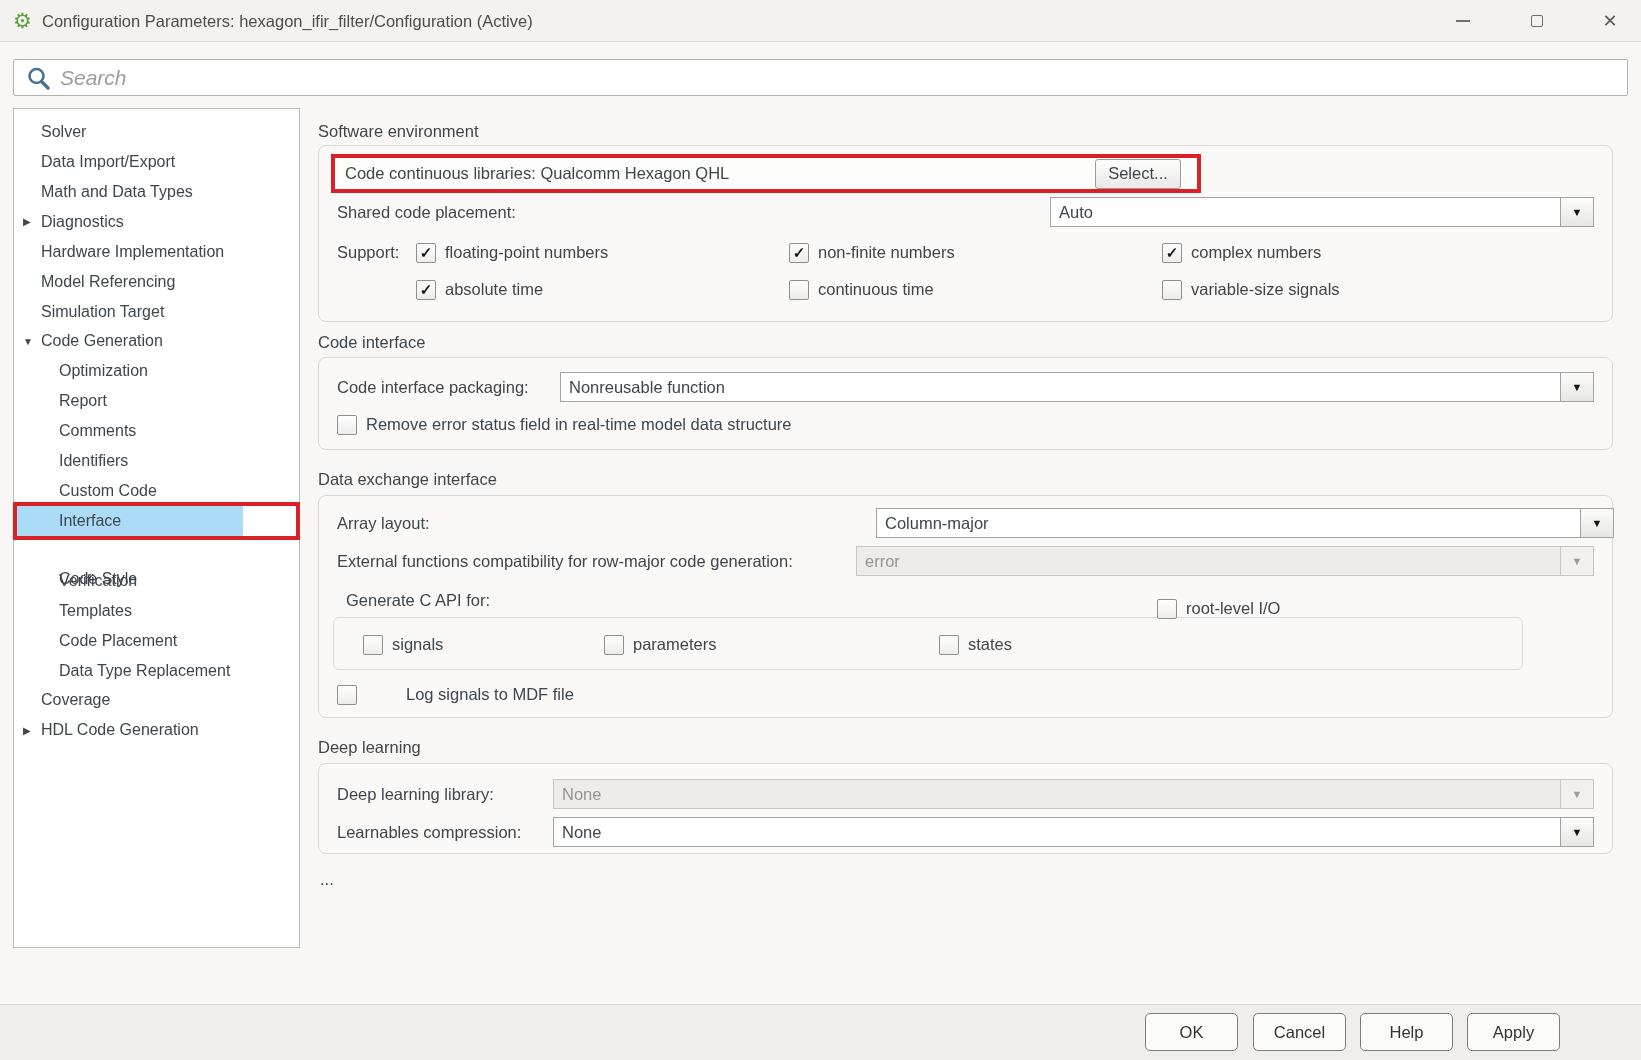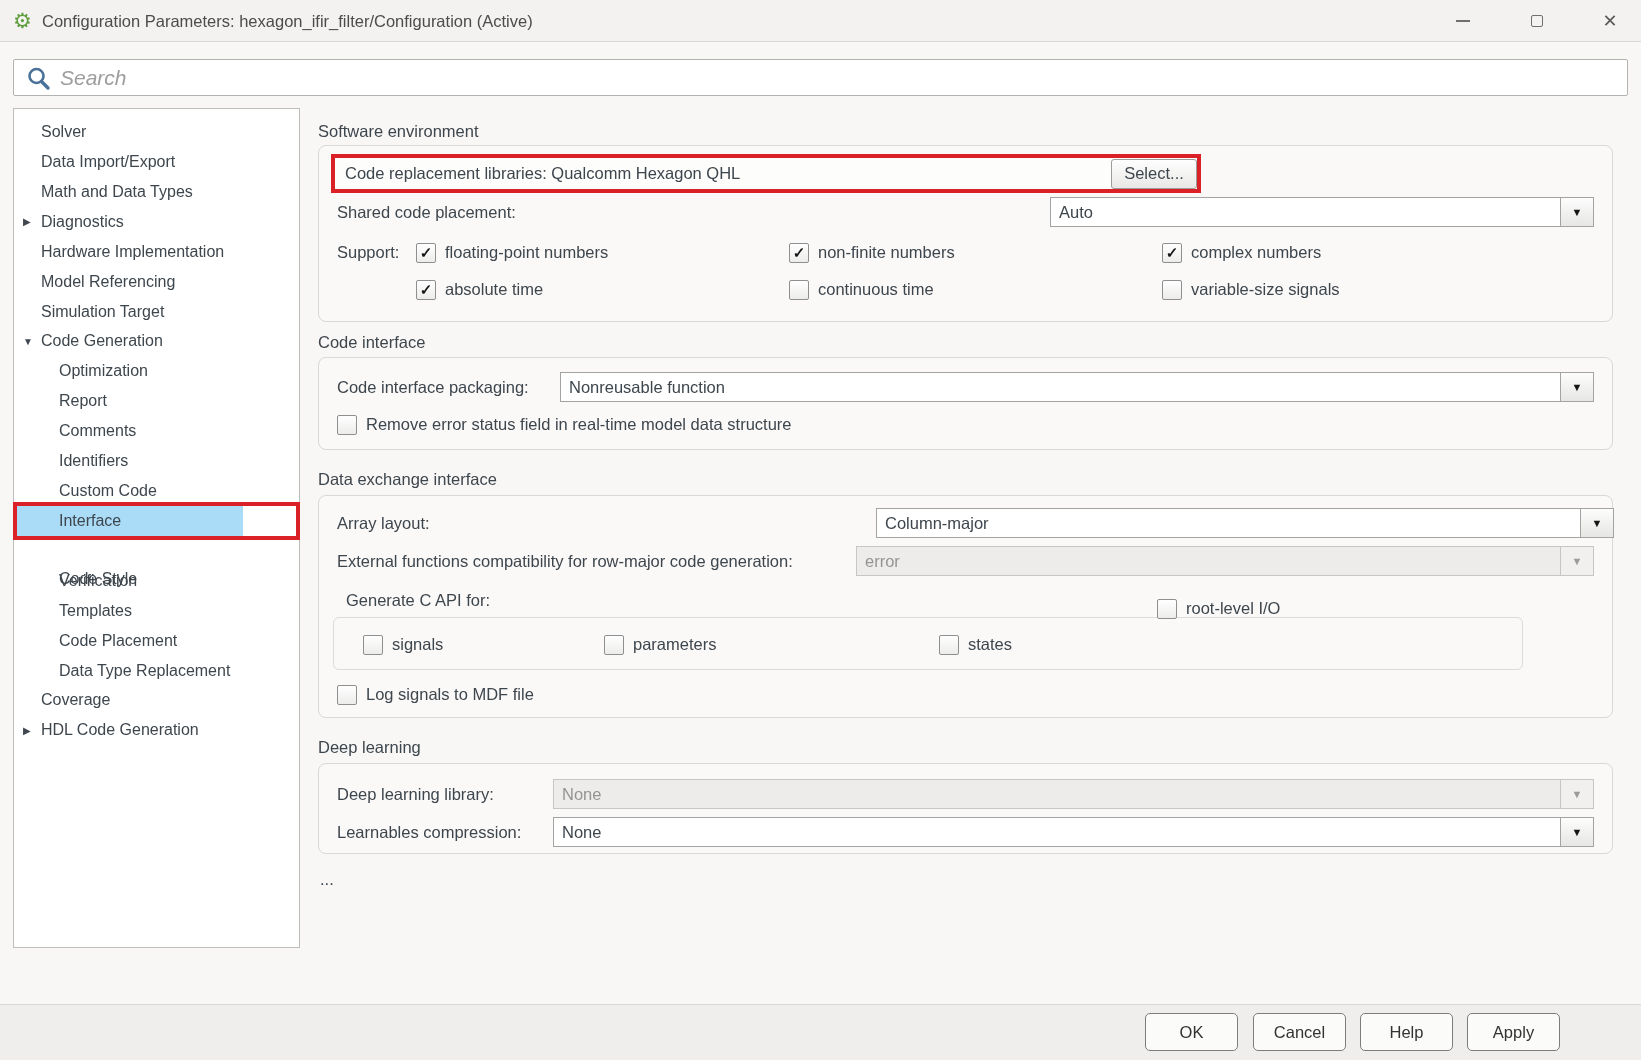--- a/index.html
+++ b/index.html
@@ -40,21 +40,21 @@
 
   
   .section-header{position:absolute;font-size:16.5px;color:var(--text);white-space:nowrap;}
   .group-box{position:absolute;border:1px solid #d9d8d6;border-radius:8px;background:#faf9f8;}
   .inner-box{position:absolute;border:1px solid #dcdbd9;border-radius:6px;}
   .field-label{position:absolute;font-size:16.5px;color:var(--text);white-space:nowrap;display:flex;align-items:center;height:30px;}
 
   
   .crl-row{position:absolute;left:331px;top:154px;width:870px;height:39px;border:4px solid var(--annotation-red);background:#fdfdfc;display:flex;align-items:center;z-index:4;}
   .crl-text{font-size:16.5px;color:var(--text);padding-left:10px;white-space:nowrap;flex:1;}
-  .select-btn{width:86px;height:30px;margin-right:0;border:1px solid #9c9c9b;border-radius:3px;background:linear-gradient(#fefefe,#e9e8e6);font-size:16.5px;color:var(--text);}
+  .select-btn{width:86px;height:30px;margin-right:16px;border:1px solid #9c9c9b;border-radius:3px;background:linear-gradient(#fefefe,#e9e8e6);font-size:16.5px;color:var(--text);}
 
   
   .dropdown{position:absolute;display:flex;height:30px;border:1px solid #a3a3a2;background:#fff;gap:8px;}
   .dd-value{flex:1;font-size:16.5px;line-height:28px;padding-left:8px;color:var(--text);white-space:nowrap;overflow:hidden;}
   .dd-btn{width:33px;border-left:1px solid #a3a3a2;background:linear-gradient(#fdfdfd,#e6e6e4);display:flex;align-items:center;justify-content:center;font-size:11px;color:#151515;}
   .dropdown.disabled{background:#edecea;border-color:#c6c6c4;}
   .dropdown.disabled .dd-value{color:#949494;}
   .dropdown.disabled .dd-btn{background:#f1f0ee;color:#9b9b9b;border-left-color:#c6c6c4;}
 
   
@@ -161,21 +161,21 @@
       <span class="tree-arrow">▶</span>
       <span class="side-label lv0">HDL Code Generation</span>
     </div>
   </div>
 
 <div class="section-header" style="left:318px;top:122px;">Software environment</div>
 <div class="group-box" style="left:318px;top:145px;width:1295px;height:177px;"></div>
 
 <div class="crl-row">
   <span class="crl-text">
-    <span>Code replacement libraries:</span>&nbsp;<span>Qualcomm Hexagon QHL</span>
+    <span>Code continuous libraries:</span>&nbsp;<span>Qualcomm Hexagon QHL</span>
   </span>
   <button class="select-btn">Select...</button>
 </div>
 
 <div class="field-label" style="left:337px;top:197px;">Shared code placement:</div>
 <div class="dropdown" style="left:1050px;top:197px;width:544px;">
   <span class="dd-value">Auto</span>
   <span class="dd-btn">▼</span>
 </div>
 
@@ -250,21 +250,21 @@
     <div class="cb-row" style="left: 939px; top: 634px;">
       <span class="cb"></span>
       <span class="cb-label">states</span>
     </div>
     <div class="cb-row" style="left: 1157px; top: 598px;">
       <span class="cb"></span>
       <span class="cb-label">root-level I/O</span>
     </div>
   </div>
 
-<div class="cb-row" style="left:337px;top:684px;">
+<div class="cb-row" style="left:337px;top:684px;gap:40px;">
   <span class="cb"></span>
   <span class="cb-label">Log signals to MDF file</span>
 </div>
 
 <div class="section-header" style="left:318px;top:738px;">Deep learning</div>
 <div class="group-box" style="left:318px;top:763px;width:1295px;height:91px;"></div>
 
 <div class="field-label" style="left:337px;top:779px;">Deep learning library:</div>
 <div class="dropdown disabled" style="left:553px;top:779px;width:1041px;">
   <span class="dd-value">None</span>

